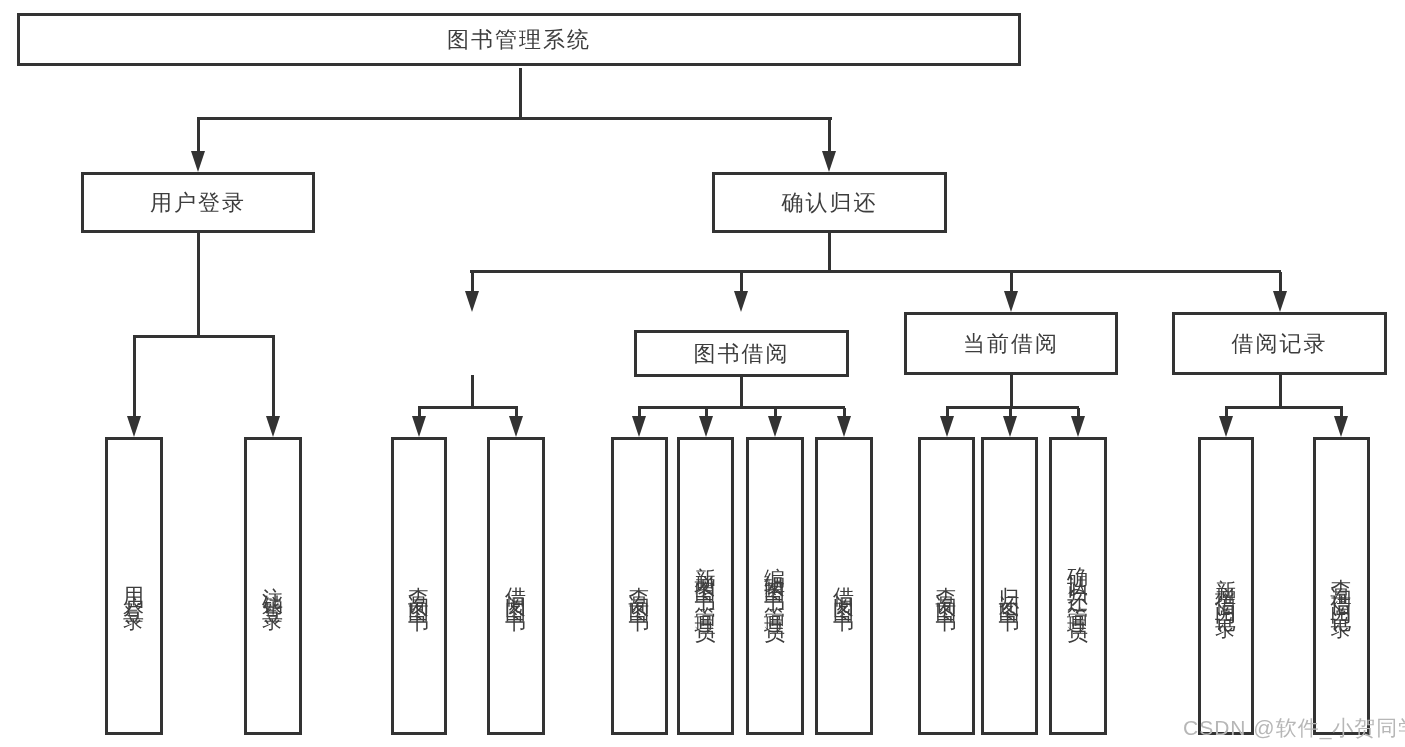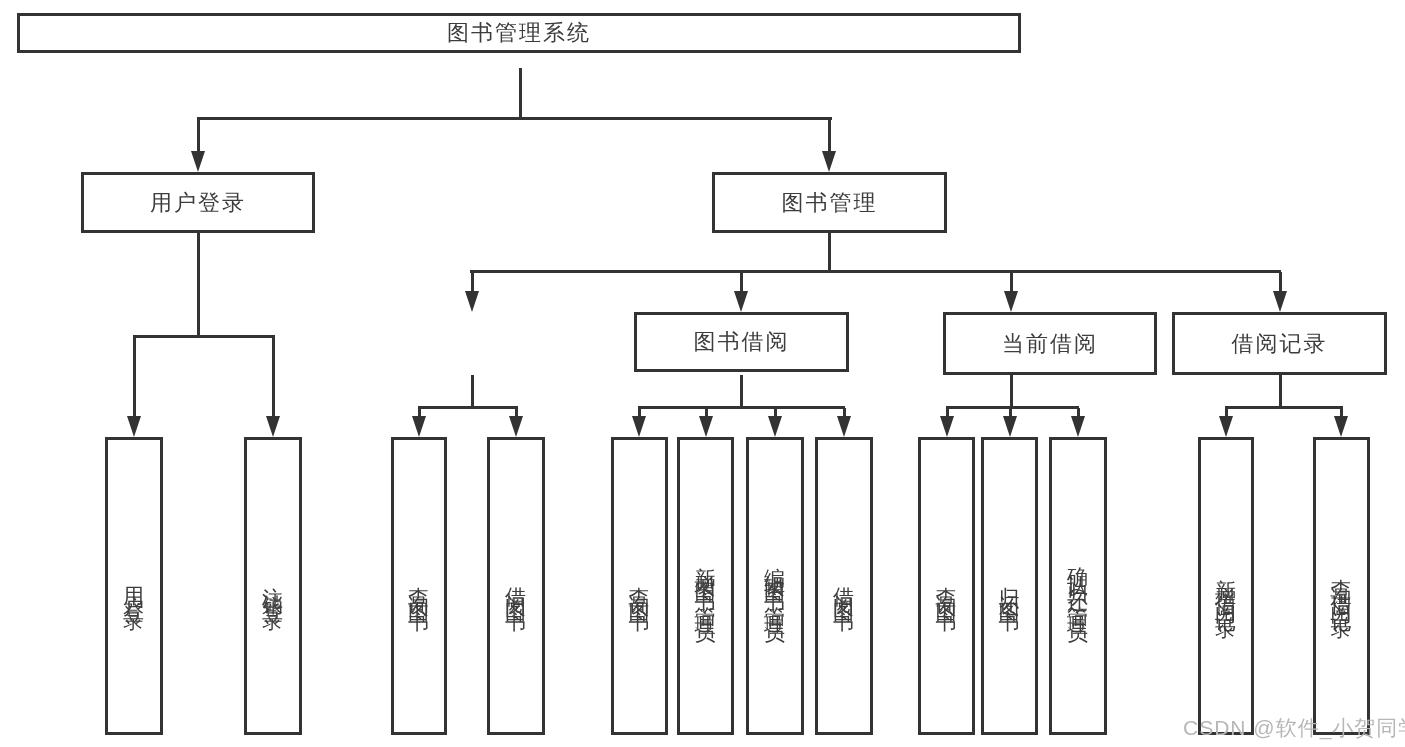--- a/index.html
+++ b/index.html
@@ -107,35 +107,35 @@
   <div class="line" style="left:1077px;top:408px;width:3px;height:9px;"></div>
   <div class="arrow" style="left:1071px;top:416px;"></div>
 
   <div class="line" style="left:1279px;top:375px;width:3px;height:33px;"></div>
   <div class="line" style="left:1225px;top:406px;width:118px;height:3px;"></div>
   <div class="line" style="left:1225px;top:408px;width:3px;height:9px;"></div>
   <div class="arrow" style="left:1219px;top:416px;"></div>
   <div class="line" style="left:1340px;top:408px;width:3px;height:9px;"></div>
   <div class="arrow" style="left:1334px;top:416px;"></div>
 
-  <div class="box" style="left:17px;top:13px;width:1004px;height:40px;">
+  <div class="box" style="left:17px;top:13px;width:1004px;height:53px;">
     <span class="hlabel">图书管理系统</span>
   </div>
 
   <div class="box" style="left:81px;top:172px;width:234px;height:61px;">
     <span class="hlabel">用户登录</span>
   </div>
   <div class="box" style="left:712px;top:172px;width:235px;height:61px;">
-    <span class="hlabel">图书管理</span>
+    <span class="hlabel">确认归还</span>
   </div>
 
-  <div class="box" style="left:634px;top:312px;width:215px;height:60px;">
+  <div class="box" style="left:634px;top:330px;width:215px;height:47px;">
     <span class="hlabel">图书借阅</span>
   </div>
-  <div class="box" style="left:943px;top:312px;width:214px;height:63px;">
+  <div class="box" style="left:904px;top:312px;width:214px;height:63px;">
     <span class="hlabel">当前借阅</span>
   </div>
   <div class="box" style="left:1172px;top:312px;width:215px;height:63px;">
     <span class="hlabel">借阅记录</span>
   </div>
 
   <div class="box" style="left:105px;top:437px;width:58px;height:298px;">
     <span class="vlabel">用户登录</span>
   </div>
   <div class="box" style="left:244px;top:437px;width:58px;height:298px;">

